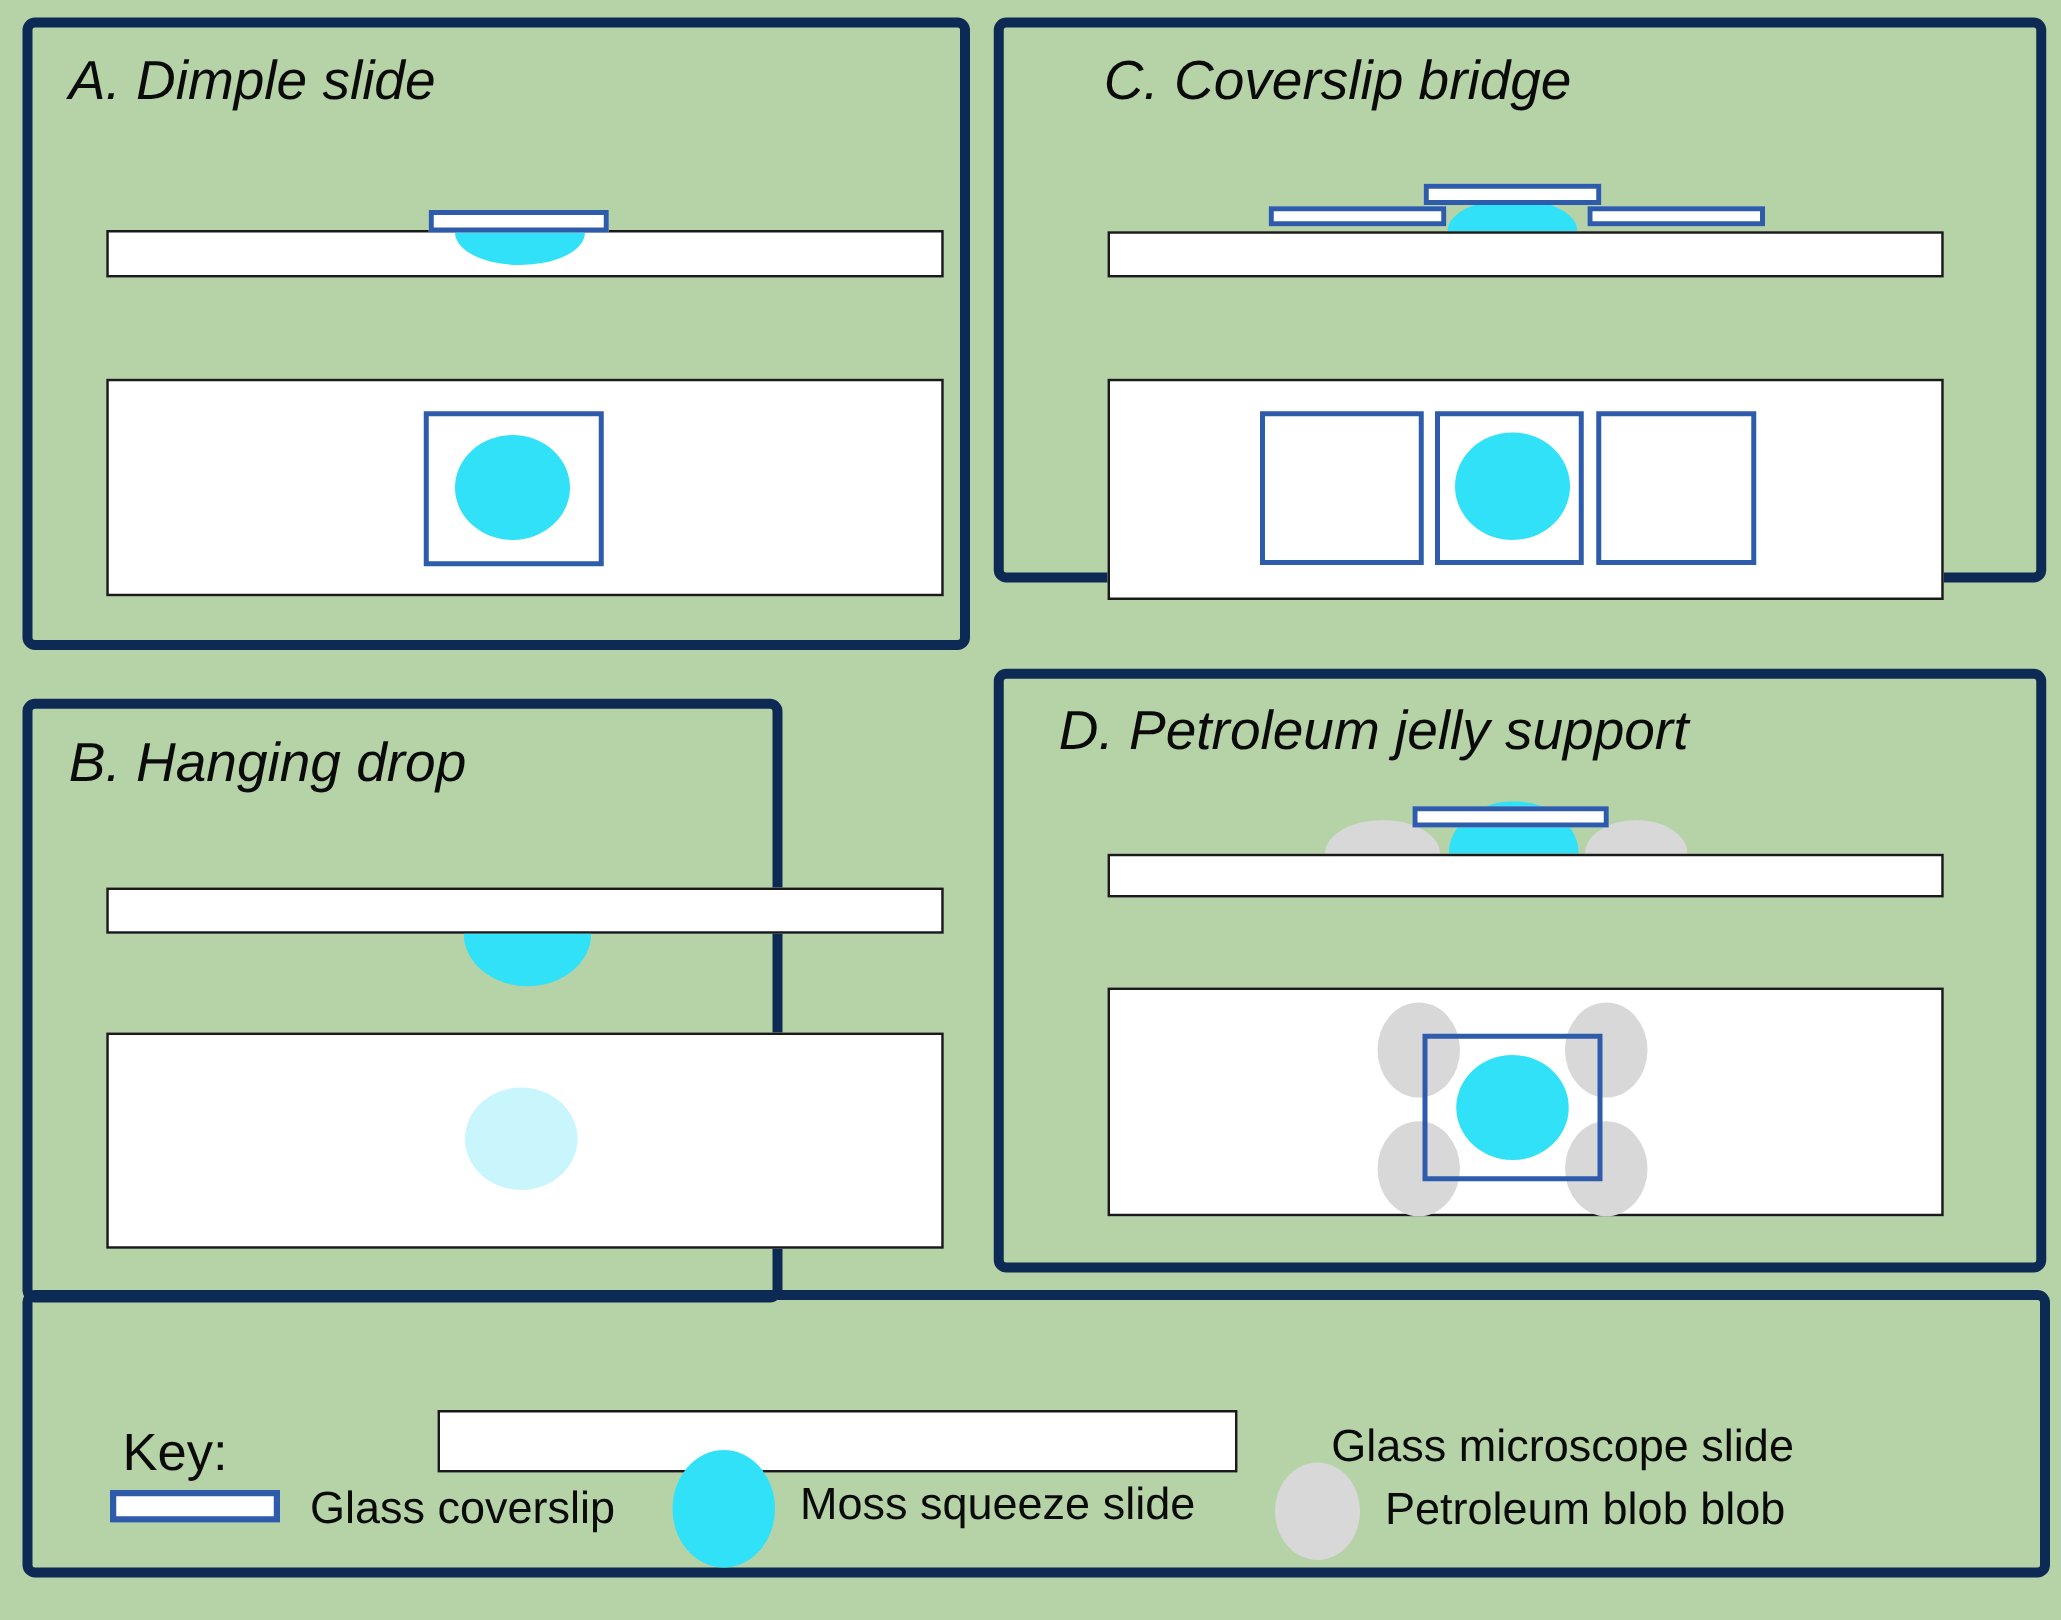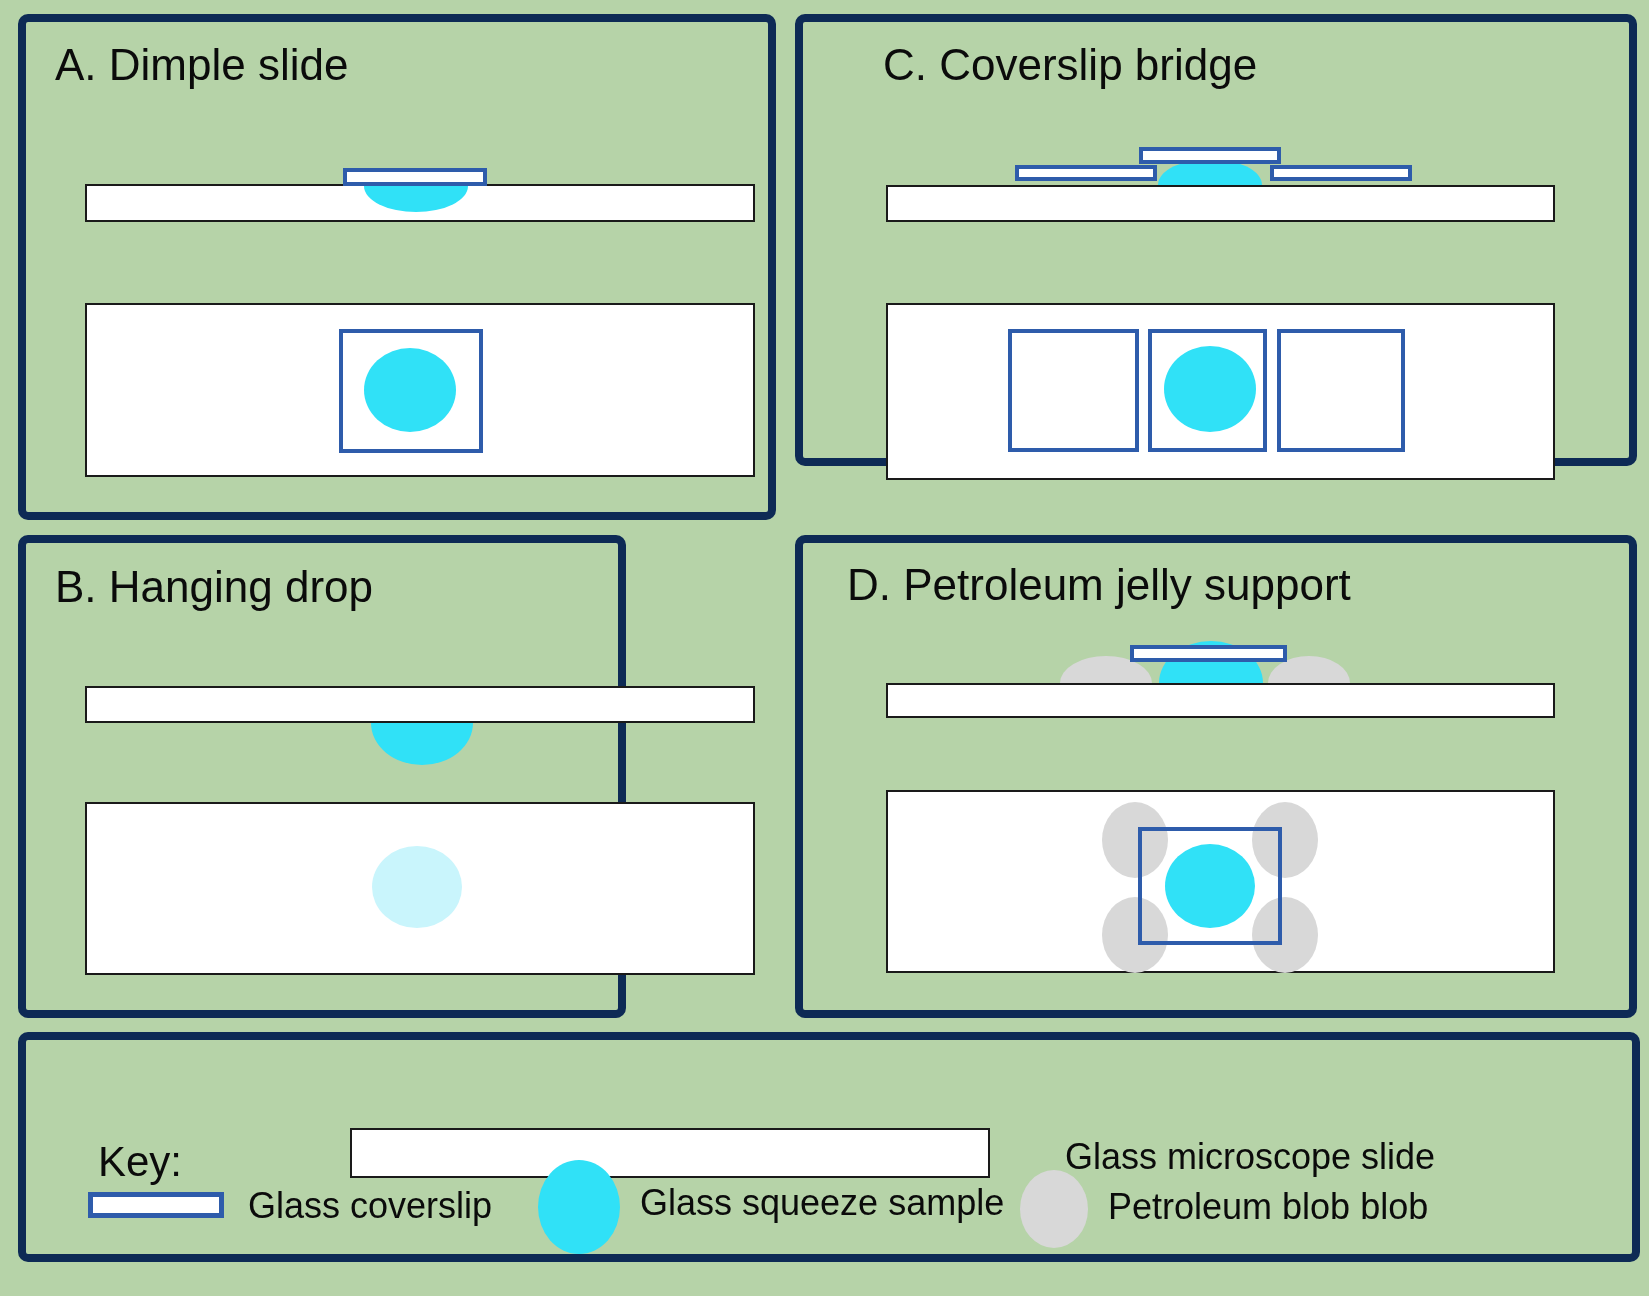--- a/index.html
+++ b/index.html
@@ -1,19 +1,19 @@
 <!DOCTYPE html>
 <html><head>
 <meta charset="utf-8">
 <style>
   html,body{margin:0;padding:0;background:#b6d3a8;}
   .stage{position:relative;width:1649px;height:1296px;background:#b6d3a8;
          font-family:"Liberation Sans",sans-serif;color:#0b0b0b;overflow:hidden;}
   .panel{position:absolute;border:8px solid #0d2a55;border-radius:10px;box-sizing:border-box;}
-  .ptitle{position:absolute;margin:0;font-size:44px;font-weight:400;white-space:nowrap;}
+  .ptitle{position:absolute;margin:0;font-size:44px;font-weight:400;white-space:nowrap;font-style:italic;}
   .abs{position:absolute;box-sizing:border-box;}
   .slide{background:#ffffff;border:2px solid #1a1a1a;}
   .coverslip{background:#ffffff;border:4px solid #2e5cab;}
   .bluebox{border:4px solid #2e5cab;background:transparent;}
   .clip{overflow:hidden;}
   .ellipse{position:absolute;border-radius:50%;}
   .cyan{background:#30e1f7;}
   .cyan-faint{background:#c9f5fc;}
   .gray{background:#d8d8d8;}
   .keytext{position:absolute;font-size:36px;white-space:nowrap;}
@@ -48,21 +48,21 @@
     <div class="abs coverslip" style="left:336px;top:125px;width:142px;height:17px;"></div>
     <div class="abs slide" style="left:83px;top:163px;width:669px;height:37px;"></div>
 
     <div class="abs slide" style="left:83px;top:281px;width:669px;height:177px;"></div>
     <div class="abs bluebox" style="left:205px;top:307px;width:131px;height:123px;"></div>
     <div class="abs bluebox" style="left:345px;top:307px;width:119px;height:123px;"></div>
     <div class="abs bluebox" style="left:474px;top:307px;width:128px;height:123px;"></div>
     <div class="ellipse cyan" style="left:361px;top:324px;width:92px;height:86px;"></div>
   </section>
 
-  <section class="panel" style="left:18px;top:535px;width:608px;height:483px;">
+  <section class="panel" style="left:18px;top:559px;width:608px;height:483px;">
     <h2 class="ptitle" style="left:29px;top:19px;">B. Hanging drop</h2>
 
     <div class="abs slide" style="left:59px;top:143px;width:670px;height:37px;"></div>
     <div class="abs clip" style="left:345px;top:180px;width:102px;height:43px;">
       <div class="ellipse cyan" style="left:0;top:-42px;width:102px;height:84px;"></div>
     </div>
 
     <div class="abs slide" style="left:59px;top:259px;width:670px;height:173px;"></div>
     <div class="ellipse cyan-faint" style="left:346px;top:303px;width:90px;height:82px;"></div>
   </section>
@@ -94,19 +94,19 @@
   <section class="panel" style="left:18px;top:1032px;width:1622px;height:230px;">
     <div class="keytext" style="left:72px;top:98px;font-size:42px;">Key:</div>
 
     <div class="abs slide" style="left:324px;top:88px;width:640px;height:50px;"></div>
     <div class="keytext" style="left:1014px;top:96px;margin-left:25px;">Glass microscope slide</div>
 
     <div class="abs coverslip" style="left:62px;top:152px;width:136px;height:26px;border-width:5px;"></div>
     <div class="keytext" style="left:222px;top:145px;">Glass coverslip</div>
 
     <div class="ellipse cyan" style="left:512px;top:120px;width:82px;height:94px;"></div>
-    <div class="keytext" style="left:614px;top:142px;">Glass squeeze sample</div>
+    <div class="keytext" style="left:614px;top:142px;">Moss squeeze slide</div>
 
     <div class="ellipse gray" style="left:994px;top:130px;width:68px;height:78px;"></div>
     <div class="keytext" style="left:1082px;top:146px;">Petroleum blob blob</div>
   </section>
 
 </div>
 
 </body></html>

